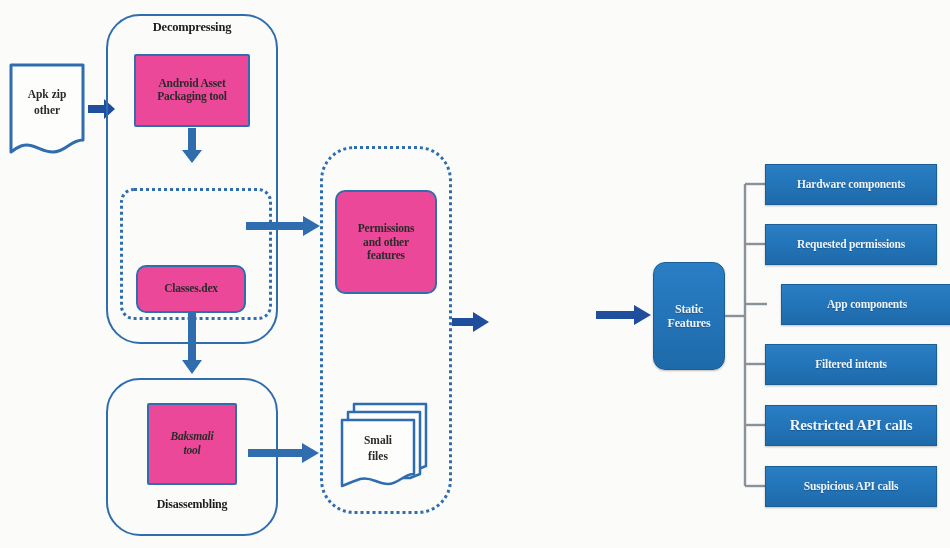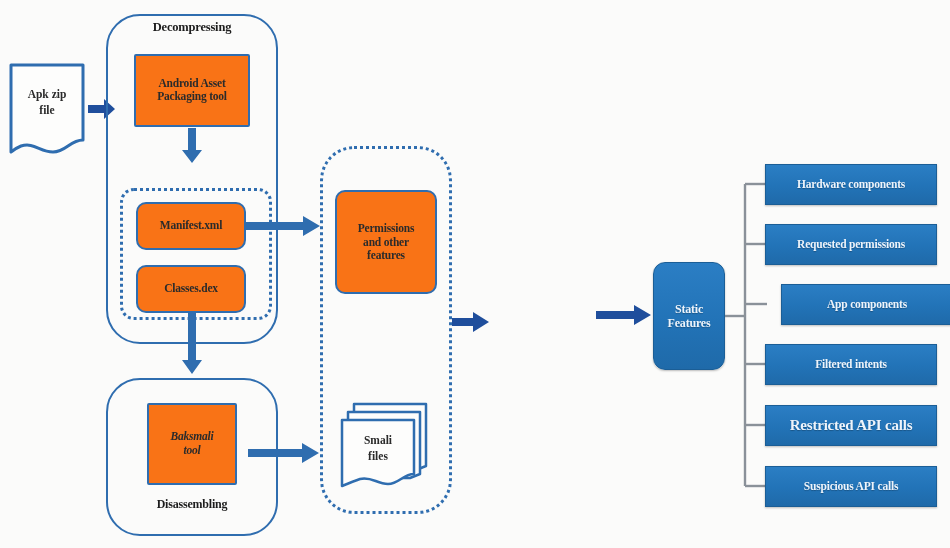--- a/index.html
+++ b/index.html
@@ -23,21 +23,21 @@
     transform:translateY(-50%);
     text-align:center;
     line-height:1.18;
     color:#2b2b2b;
     font-weight:bold;
     letter-spacing:-0.2px;
   }
 
   
   .obox{
-    background:#f97316;
+    background:#ec4899;
     border:2.5px solid #2f6daf;
   }
   .obox.round{border-radius:10px;}
   .obox.round-lg{border-radius:26px;}
   .obox.sq{border-radius:2px;}
 
   
   .dotted{
     border:3px dotted #2f6daf;
     border-radius:14px;
@@ -92,21 +92,21 @@
 </head>
 <body>
 
 <div id="stage">
 
   <div class="docshape" style="left:8px;top:62px;width:78px;height:96px;">
     <svg width="78" height="96" viewBox="0 0 78 96" aria-hidden="true">
       <path d="M3,3 L75,3 L75,78 C62,78 58,90 45,90 C32,90 26,80 13,84 C8,86 3,90 3,90 Z" fill="#fdfdfc" stroke="#2f6daf" stroke-width="3" stroke-linejoin="round"></path>
     </svg>
     <div class="dtxt" style="top:26px;font-size:11.5px;">Apk zip</div>
-    <div class="dtxt" style="top:42px;font-size:11.5px;">file</div>
+    <div class="dtxt" style="top:42px;font-size:11.5px;">other</div>
   </div>
 
   <div class="arrow" style="left:88px;top:98px;width:28px;height:22px;">
     <svg width="28" height="22" viewBox="0 0 28 22">
       <path d="M0,7 L16,7 L16,1 L27,11 L16,21 L16,15 L0,15 Z" fill="#1f4e9c"></path>
     </svg>
   </div>
 
   <div class="node group" style="left:106px;top:14px;width:172px;height:330px;"></div>
   <div class="group-title" style="left:106px;top:20px;width:172px;font-size:12.5px;">Decompressing</div>
@@ -119,23 +119,20 @@
   </div>
 
   <div class="arrow" style="left:181px;top:128px;width:22px;height:36px;">
     <svg width="22" height="36" viewBox="0 0 22 36">
       <path d="M7,0 L15,0 L15,22 L21,22 L11,35 L1,22 L7,22 Z" fill="#2f6daf"></path>
     </svg>
   </div>
 
   <div class="node dotted" style="left:120px;top:188px;width:152px;height:132px;"></div>
 
-  <div class="node obox round" style="left:136px;top:202px;width:110px;height:48px;">
-    <div class="txt" style="font-size:11.5px;">Manifest.xml</div>
-  </div>
 
   <div class="node obox round" style="left:136px;top:265px;width:110px;height:48px;">
     <div class="txt" style="font-size:11.5px;">Classes.dex</div>
   </div>
 
   <div class="arrow" style="left:246px;top:216px;width:75px;height:20px;">
     <svg width="75" height="20" viewBox="0 0 75 20">
       <path d="M0,6 L57,6 L57,0 L74,10 L57,20 L57,14 L0,14 Z" fill="#2f6daf"></path>
     </svg>
   </div>

